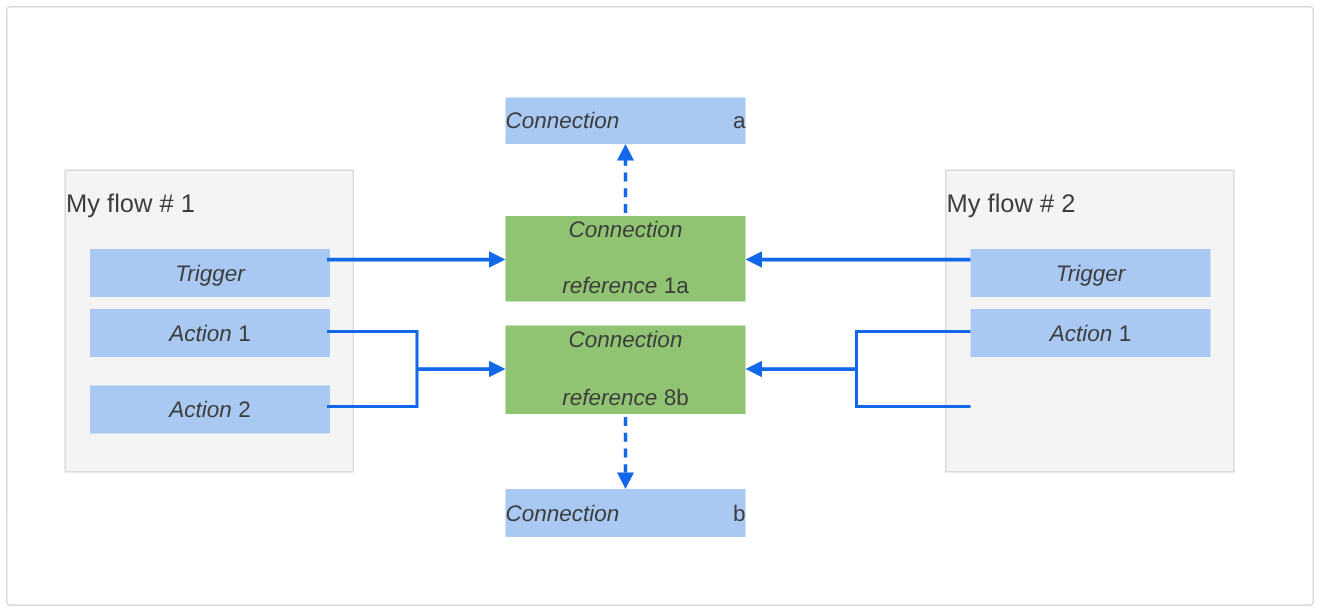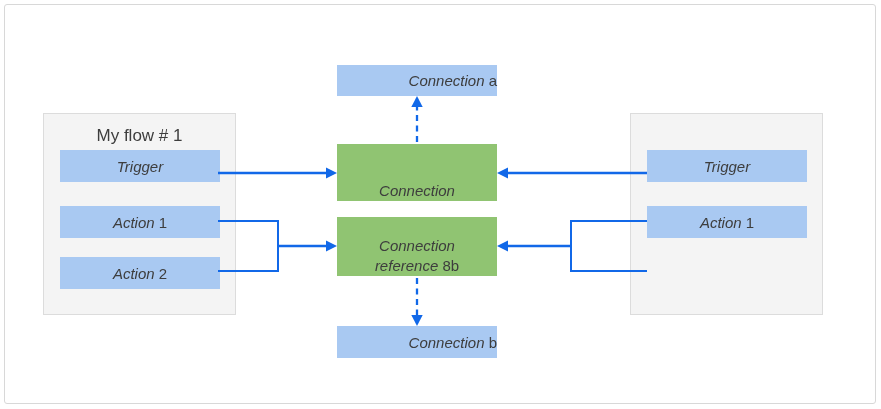--- a/index.html
+++ b/index.html
@@ -27,51 +27,50 @@
     height: 200px;
     background: var(--flow-fill, #f4f4f4);
     border: 1px solid var(--flow-border, #dcdcdc);
   }
   #flow1 { left: 43px; top: 113px; }
   #flow2 { left: 630px; top: 113px; }
 
   .flow-title {
     position: absolute;
     left: 0; right: 0; top: 12px;
-    text-align: center;
     font-size: 17px;
     color: var(--text-color, #3d3d3d);
     white-space: pre;
   }
 
   .item-box {
     position: absolute;
     left: 16px;
     width: 160px;
     height: 32px;
     background: var(--item-fill, #a9c9f2);
     display: flex;
     align-items: center;
     justify-content: center;
     font-size: 15px;
     color: var(--text-color, #3d3d3d);
   }
   .item-box span { white-space: pre; }
-  .item-trigger  { top: 36px; }
+  .item-trigger  { top: 52px; }
   .item-action1  { top: 92px; }
   .item-action2  { top: 143px; }
 
   .center-node {
     position: absolute;
     left: 337px;
     width: 160px;
     display: flex;
     flex-direction: column;
     align-items: center;
-    justify-content: flex-end;
+    justify-content: space-between;
     font-size: 15px;
     color: var(--text-color, #3d3d3d);
   }
   .center-node span { white-space: pre; }
   .connection-node { background: var(--item-fill, #a9c9f2); height: 31px; flex-direction: row; }
   #connection-a { top: 65px; }
   #connection-b { top: 326px; height: 32px; }
 
   .reference-node { background: var(--reference-fill, #90c472); line-height: 20px; }
   #ref-1a { top: 144px; height: 57px; }
@@ -106,37 +105,39 @@
       <span class="it">Action</span>
         <span> 1</span>
     </div>
     <div class="item-box item-action2">
       <span class="it">Action</span>
         <span> 2</span>
     </div>
   </div>
 
   <div class="flow-container" id="flow2">
+    <div class="flow-title">My flow # 2</div>
     <div class="item-box item-trigger">
       <span class="it">Trigger</span>
         <span></span>
     </div>
     <div class="item-box item-action1">
       <span class="it">Action</span>
         <span> 1</span>
     </div>
   </div>
 
   <div class="center-node connection-node" id="connection-a">
     <span class="it">Connection</span>
       <span> a</span>
   </div>
 
   <div class="center-node reference-node" id="ref-1a">
     <span class="it">Connection</span>
+    <span><span class="it">reference</span><span> 1a</span></span>
   </div>
 
   <div class="center-node reference-node" id="ref-1b">
     <span class="it">Connection</span>
     <span><span class="it">reference</span><span> 8b</span></span>
   </div>
 
   <div class="center-node connection-node" id="connection-b">
     <span class="it">Connection</span>
       <span> b</span>

